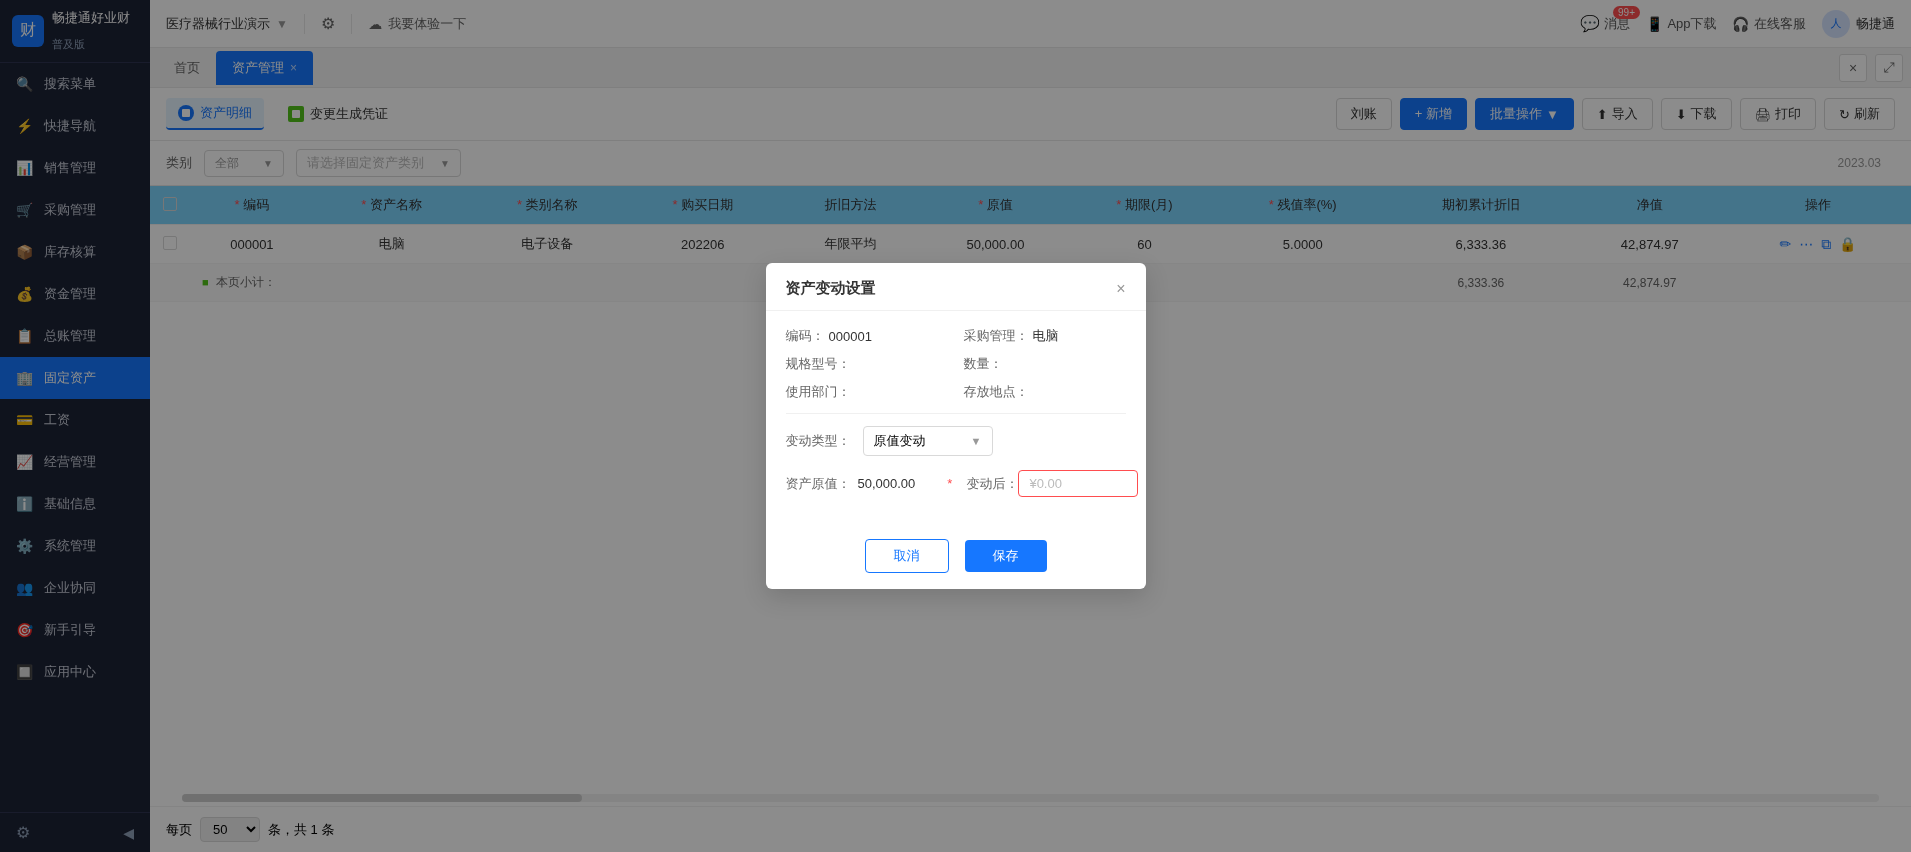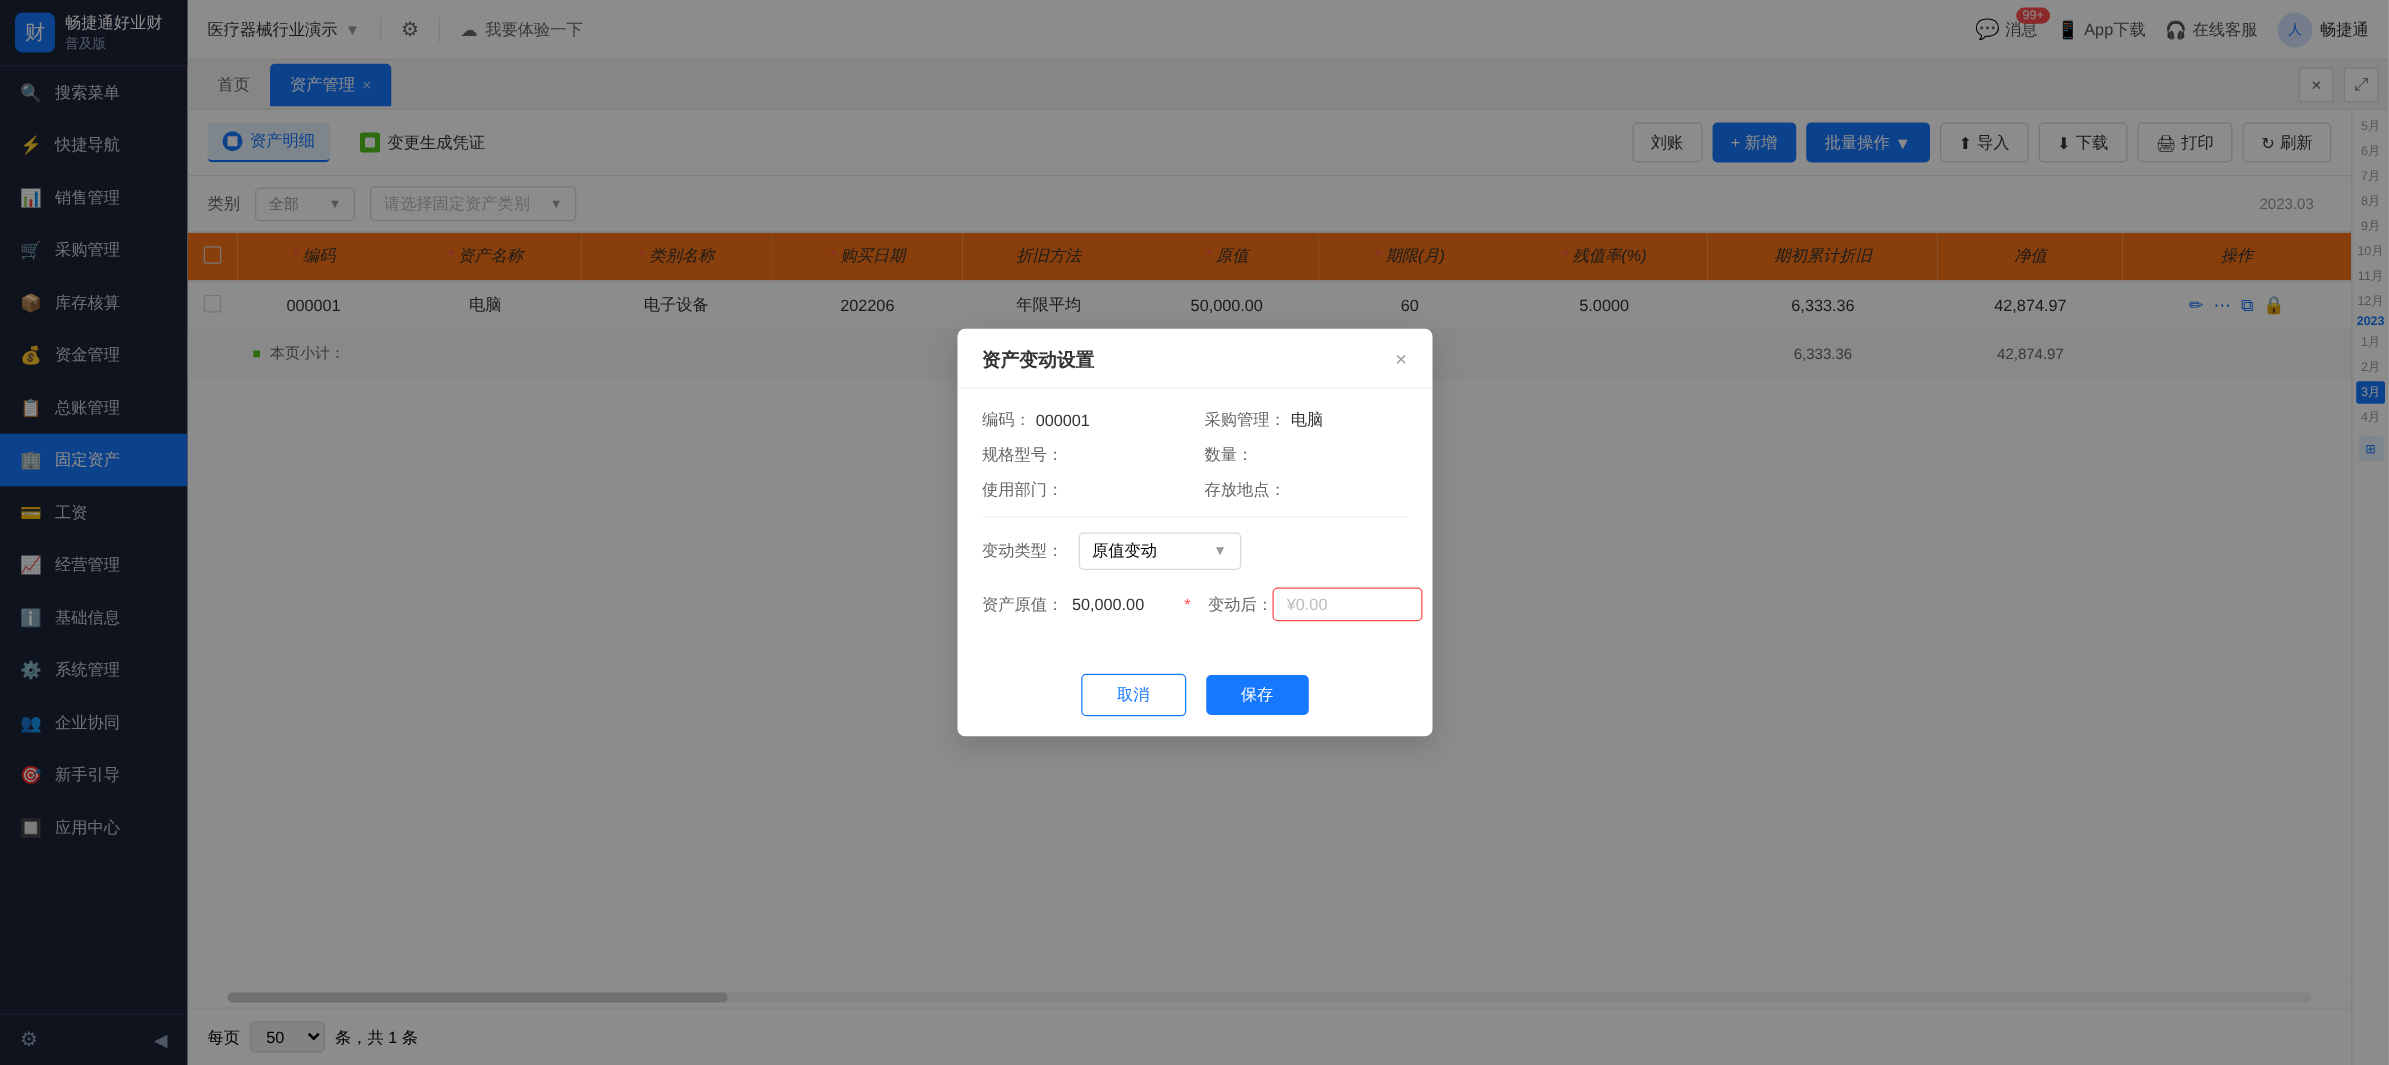--- a/index.html
+++ b/index.html
@@ -2,21 +2,21 @@
 <html><head>
   <meta charset="utf-8">
   <style>
     * { box-sizing: border-box; margin: 0; padding: 0; }
     body { font-family: 'Microsoft YaHei', Arial, sans-serif; font-size: 13px; background: #f0f2f5; display: flex; height: 852px; overflow: hidden; }
 
     
     .sidebar { width: 150px; background: #1d2336; color: #c8cdd8; display: flex; flex-direction: column; height: 100%; flex-shrink: 0; }
     .sidebar-logo { background: #1d2336; padding: 10px 12px; display: flex; align-items: center; gap: 8px; border-bottom: 1px solid #2e3450; }
     .sidebar-logo-text { font-size: 13px; color: #fff; line-height: 1.3; }
-    .sidebar-logo-sub { font-size: 11px; color: #8fa0b8; }
+    .sidebar-logo-sub { font-size: 11px; color: #8fa0b8; margin-top: 10px; }
     .sidebar-nav { flex: 1; overflow-y: auto; }
     .sidebar-item { display: flex; align-items: center; gap: 10px; padding: 12px 16px; cursor: pointer; color: #c8cdd8; font-size: 13px; }
     .sidebar-item.active { background: #1677ff; color: #fff; }
     .sidebar-item .icon { width: 18px; height: 18px; display: flex; align-items: center; justify-content: center; font-size: 14px; flex-shrink: 0; }
     .sidebar-bottom { display: flex; align-items: center; justify-content: space-between; padding: 10px 16px; border-top: 1px solid #2e3450; }
 
     
     .main { flex: 1; display: flex; flex-direction: column; height: 100%; overflow: hidden; }
 
     
@@ -55,21 +55,21 @@
 
     
     .filter-bar { background: #fff; padding: 8px 16px; display: flex; align-items: center; gap: 12px; border-bottom: 1px solid #e8e8e8; flex-shrink: 0; }
     .filter-label { font-size: 13px; color: #666; }
     .filter-select { display: flex; align-items: center; gap: 20px; padding: 4px 10px; border: 1px solid #d9d9d9; border-radius: 4px; cursor: pointer; font-size: 13px; color: #333; background: #fff; min-width: 80px; }
     .filter-select2 { display: flex; align-items: center; gap: 16px; padding: 4px 10px; border: 1px solid #d9d9d9; border-radius: 4px; cursor: pointer; font-size: 13px; color: #999; background: #fff; min-width: 160px; }
 
     
     .table-wrap { flex: 1; overflow: auto; background: #fff; }
     table { width: 100%; border-collapse: collapse; }
-    thead tr { background: #f97316; font-style: italic; }
+    thead tr { background: #7dd3fc; }
     th { padding: 10px 12px; text-align: center; font-size: 13px; color: #333; font-weight: normal; border-bottom: 1px solid #f0f0f0; white-space: nowrap; }
     td { padding: 10px 12px; text-align: center; font-size: 13px; color: #333; border-bottom: 1px solid #f5f5f5; white-space: nowrap; }
     td.left { text-align: left; }
     .th-required::before { content: '* '; color: #ff4d4f; }
     .checkbox-cell { width: 40px; }
     .checkbox { width: 14px; height: 14px; border: 1px solid #d9d9d9; border-radius: 2px; display: inline-block; cursor: pointer; }
     .subtotal-row td { background: #fafafa; font-size: 12px; color: #666; }
     .subtotal-icon { color: #52c41a; margin-right: 4px; font-size: 11px; }
     .action-btns { display: flex; align-items: center; justify-content: center; gap: 8px; }
     .action-btn { color: #1677ff; cursor: pointer; font-size: 14px; }
@@ -372,38 +372,20 @@
         <span>每页</span>
         <select class="page-size-select">
           <option>50</option>
           <option>100</option>
           <option>200</option>
         </select>
         <span>条，共 1 条</span>
       </div>
     </div>
 
-    <div class="right-panel">
-      <div class="timeline-month">5月</div>
-      <div class="timeline-month">6月</div>
-      <div class="timeline-month">7月</div>
-      <div class="timeline-month">8月</div>
-      <div class="timeline-month">9月</div>
-      <div class="timeline-month">10月</div>
-      <div class="timeline-month">11月</div>
-      <div class="timeline-month">12月</div>
-      <div class="timeline-year">2023</div>
-      <div class="timeline-month">1月</div>
-      <div class="timeline-month">2月</div>
-      <div class="timeline-today">3月</div>
-      <div class="timeline-month">4月</div>
-      <div style="width:20px;height:20px;background:#e6f4ff;border-radius:2px;display:flex;align-items:center;justify-content:center;margin-top:4px;cursor:pointer;">
-        <span style="font-size:10px;color:#1677ff;">⊞</span>
-      </div>
-    </div>
   </div>
 </div>
 
 <div class="modal-overlay">
   <div class="modal">
     <div class="modal-header">
       <span class="modal-title">资产变动设置</span>
       <span class="modal-close">×</span>
     </div>
     <div class="modal-body">

